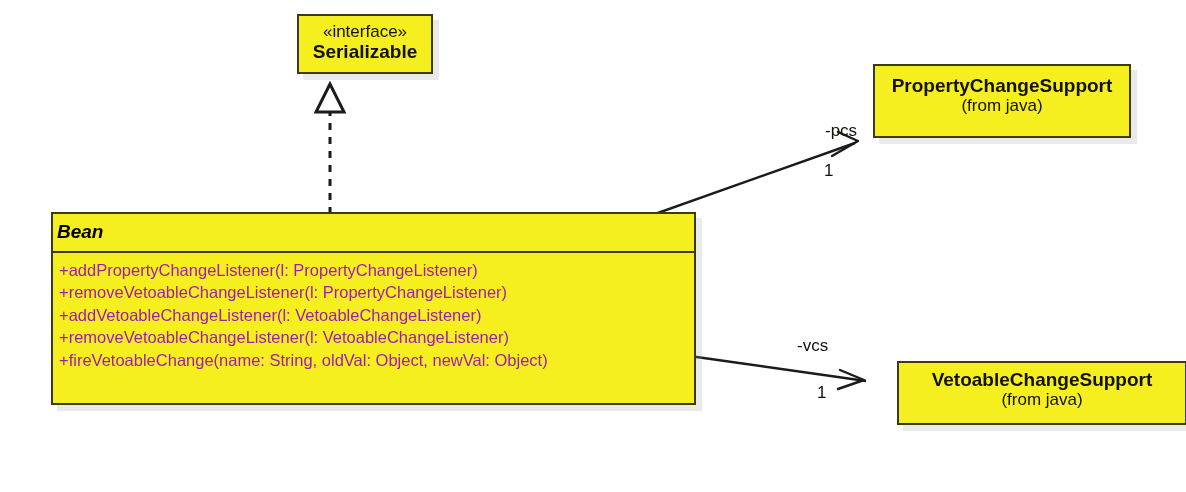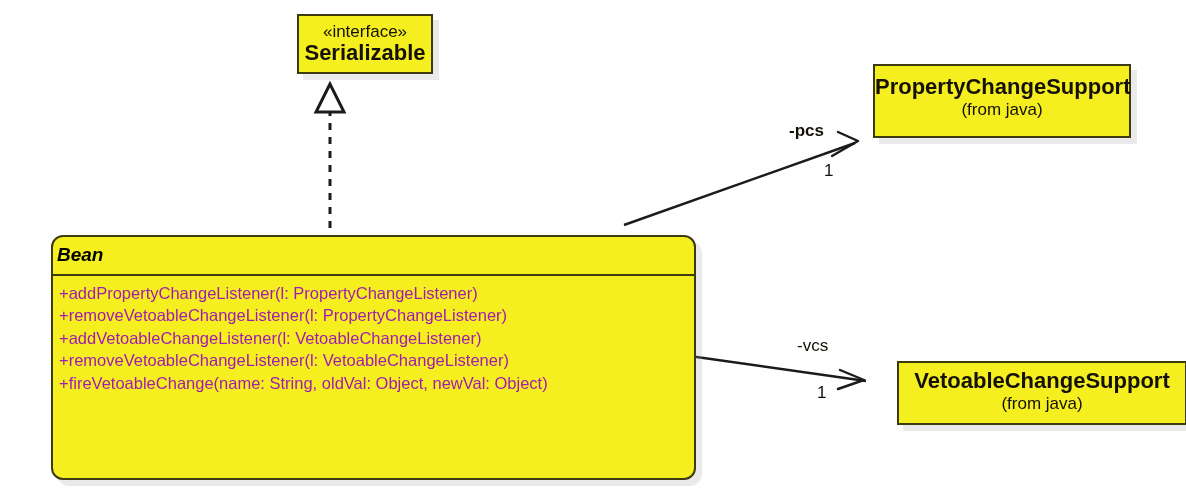--- a/index.html
+++ b/index.html
@@ -37,21 +37,21 @@
     color: #14110a;
     line-height: 1.12;
     box-sizing: border-box;
   }
   .stereotype {
     font-size: 17px;
     font-weight: normal;
     display: block;
   }
   .cls-name {
-    font-size: 22px;
+    font-size: 19px;
     font-weight: bold;
     display: block;
   }
   .cls-name-italic {
     font-size: 19px;
     font-weight: bold;
     font-style: italic;
     display: block;
   }
   .from-pkg {
@@ -105,39 +105,39 @@
     </div>
   </div>
 
   <div class="uml-box" style="left:838px; top:64px; width:258px; height:74px;">
     <div class="box-title" style="padding-top:9px;">
       <span class="cls-name">PropertyChangeSupport</span>
       <span class="from-pkg">(from java)</span>
     </div>
   </div>
 
-  <div class="uml-box" style="left:16px; top:235px; width:645px; height:245px;border-radius:12px;">
+  <div class="uml-box" style="left:16px; top:212px; width:645px; height:193px;">
     <div class="title-compartment">
       <span class="cls-name-italic">Bean</span>
     </div>
     <div class="member-compartment">
       <div class="member">+addPropertyChangeListener(l: PropertyChangeListener)</div>
       <div class="member">+removeVetoableChangeListener(l: PropertyChangeListener)</div>
       <div class="member">+addVetoableChangeListener(l: VetoableChangeListener)</div>
       <div class="member">+removeVetoableChangeListener(l: VetoableChangeListener)</div>
       <div class="member">+fireVetoableChange(name: String, oldVal: Object, newVal: Object)</div>
     </div>
   </div>
 
   <div class="uml-box" style="left:862px; top:361px; width:290px; height:64px;">
     <div class="box-title" style="padding-top:6px;">
       <span class="cls-name">VetoableChangeSupport</span>
       <span class="from-pkg">(from java)</span>
     </div>
   </div>
 
-  <div class="edge-label" style="left:789px; top:121px;font-weight:bold;">-pcs</div>
+  <div class="edge-label" style="left:825px; top:121px;">-pcs</div>
   <div class="edge-label" style="left:824px; top:161px;">1</div>
 
   <div class="edge-label" style="left:797px; top:336px;">-vcs</div>
   <div class="edge-label" style="left:817px; top:383px;">1</div>
 
 </div>
 
 </body></html>

